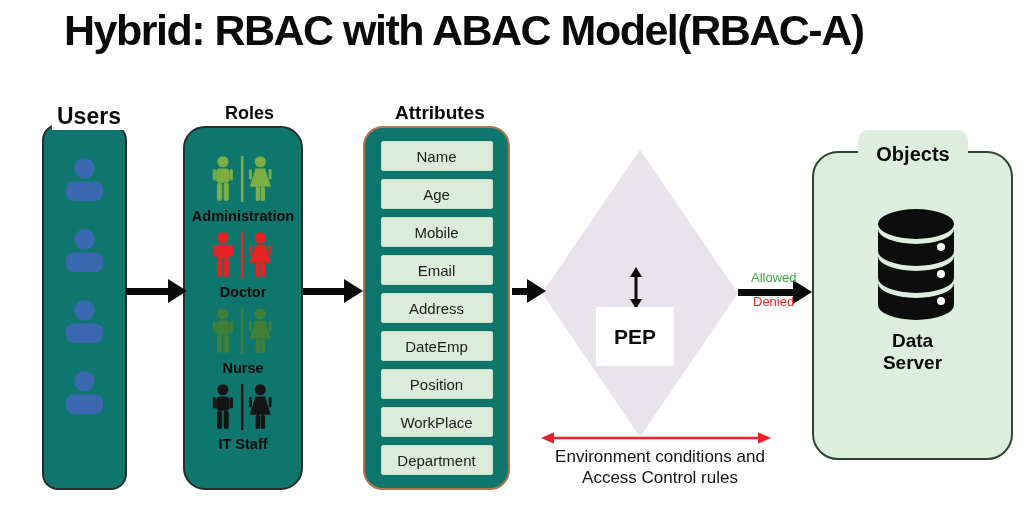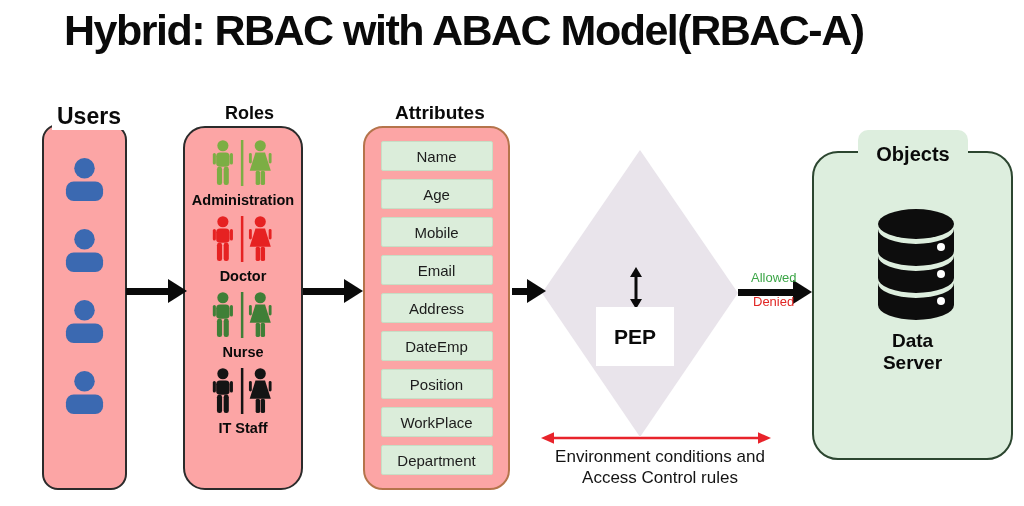--- a/index.html
+++ b/index.html
@@ -1,32 +1,32 @@
 <!DOCTYPE html>
 <html><head>
 <meta charset="utf-8">
 <style>
   * { margin:0; padding:0; box-sizing:border-box; }
   body { background:#ffffff; font-family:"Liberation Sans", sans-serif; }
   #stage { position:relative; width:1024px; height:506px; background:#ffffff; overflow:hidden; }
 
   .title { position:absolute; left:64px; top:6px; font-size:43px; font-weight:bold; letter-spacing:-1.5px; color:#0a0a0a; white-space:nowrap; }
 
-  .panel { position:absolute; background:#fca5a5; }
+  .panel { position:absolute; background:#0f766e; }
   .panel-label { position:absolute; background:#fff; padding:0 5px; font-weight:bold; color:#0a0a0a; z-index:5; white-space:nowrap; }
 
   
   .users-panel { left:42px; top:124px; width:85px; height:366px; border:2px solid #2b2b2b; border-radius:16px;
                  display:flex; flex-direction:column; align-items:center; justify-content:space-between; padding:32px 0 70px; }
   .users-label { left:52px; top:103px; font-size:23px; }
   .person-icon svg * { fill:currentColor; }
 
   
   .roles-panel { left:183px; top:126px; width:120px; height:364px; border:2px solid #2b2b2b; border-radius:22px;
-                 display:flex; flex-direction:column; align-items:center; gap:8px; padding-top:12px; }
+                 display:flex; flex-direction:column; align-items:center; gap:8px; padding-top:28px; }
   .roles-label { left:220px; top:103px; font-size:18px; }
   .role-group { display:flex; flex-direction:column; align-items:center; }
   .pair svg * { fill:currentColor; }
   .role-name { font-weight:bold; font-size:14.5px; color:#0a0a0a; margin-top:2px; white-space:nowrap; }
 
   
   .attributes-panel { left:363px; top:126px; width:147px; height:364px; border:2px solid; border-radius:20px;
                       display:flex; flex-direction:column; align-items:center; gap:8px; padding-top:13px; }
   .attributes-label { left:390px; top:102px; font-size:19px; }
   .attr-box { width:112px; height:30px; border:1px solid #c7dec5; border-radius:2px;

